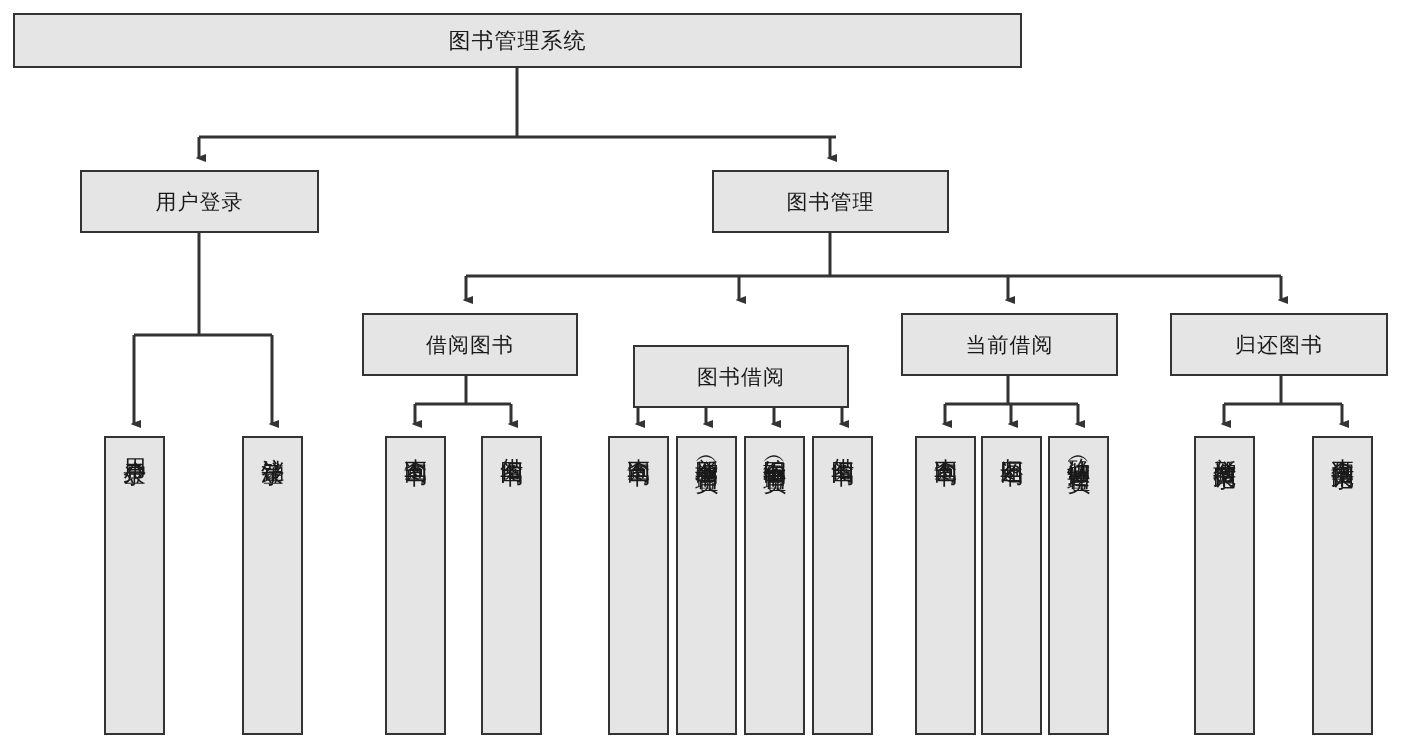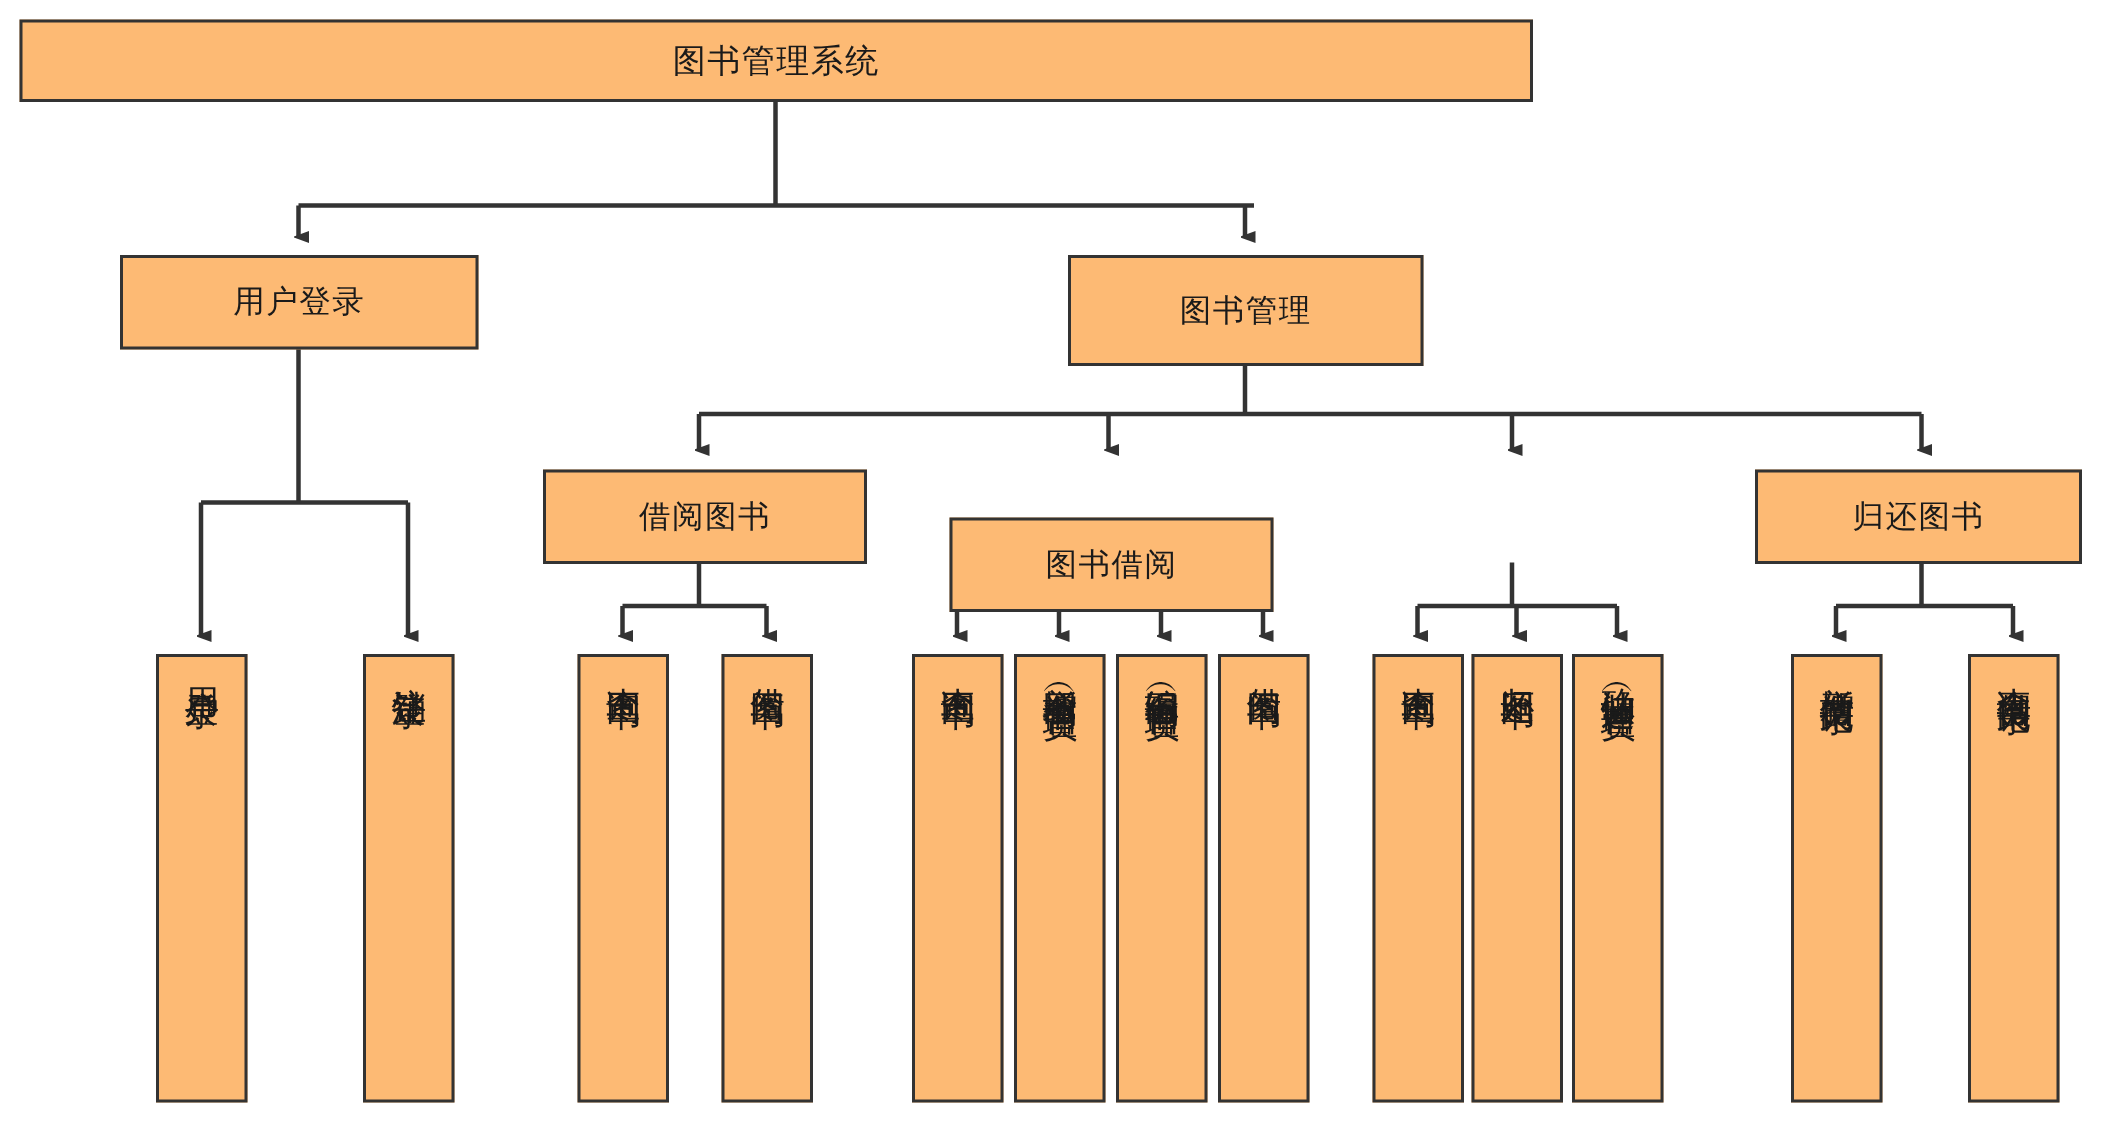--- a/index.html
+++ b/index.html
@@ -23,21 +23,21 @@
     position: absolute;
     left: 0;
     top: 0;
     width: 1405px;
     height: 747px;
     pointer-events: none;
   }
   .node {
     position: absolute;
     box-sizing: border-box;
-    background: #fdba74;
+    background: #e5e5e5;
     border: 2px solid #333333;
     display: flex;
     align-items: center;
     justify-content: center;
     overflow: hidden;
   }
   .node .label {
     color: #1a1a1a;
     white-space: nowrap;
     letter-spacing: 1px;
@@ -126,30 +126,33 @@
     </g>
   </svg>
 
   <div class="node horiz root" style="left:13px; top:13px; width:1009px; height:55px;">
     <span class="label">图书管理系统</span>
   </div>
 
   <div class="node horiz" style="left:80px; top:170px; width:239px; height:63px;">
     <span class="label">用户登录</span>
   </div>
-  <div class="node horiz" style="left:712px; top:170px; width:237px; height:74px;">
+  <div class="node horiz" style="left:712px; top:170px; width:237px; height:63px;">
     <span class="label">图书管理</span>
   </div>
 
   <div class="node horiz" style="left:362px; top:313px; width:216px; height:63px;">
     <span class="label">借阅图书</span>
   </div>
   <div class="node horiz" style="left:633px; top:313px; width:216px; height:63px;margin-top:32px;">
     <span class="label">图书借阅</span>
   </div>
+  <div class="node horiz" style="left:901px; top:313px; width:217px; height:63px;">
+    <span class="label">当前借阅</span>
+  </div>
   <div class="node horiz" style="left:1170px; top:313px; width:218px; height:63px;">
     <span class="label">归还图书</span>
   </div>
 
   <div class="node vert" style="left:104px; top:436px; width:61px; height:299px;">
     <span class="label">用户登录</span>
   </div>
   <div class="node vert" style="left:242px; top:436px; width:61px; height:299px;">
     <span class="label">注销登录</span>
   </div>

